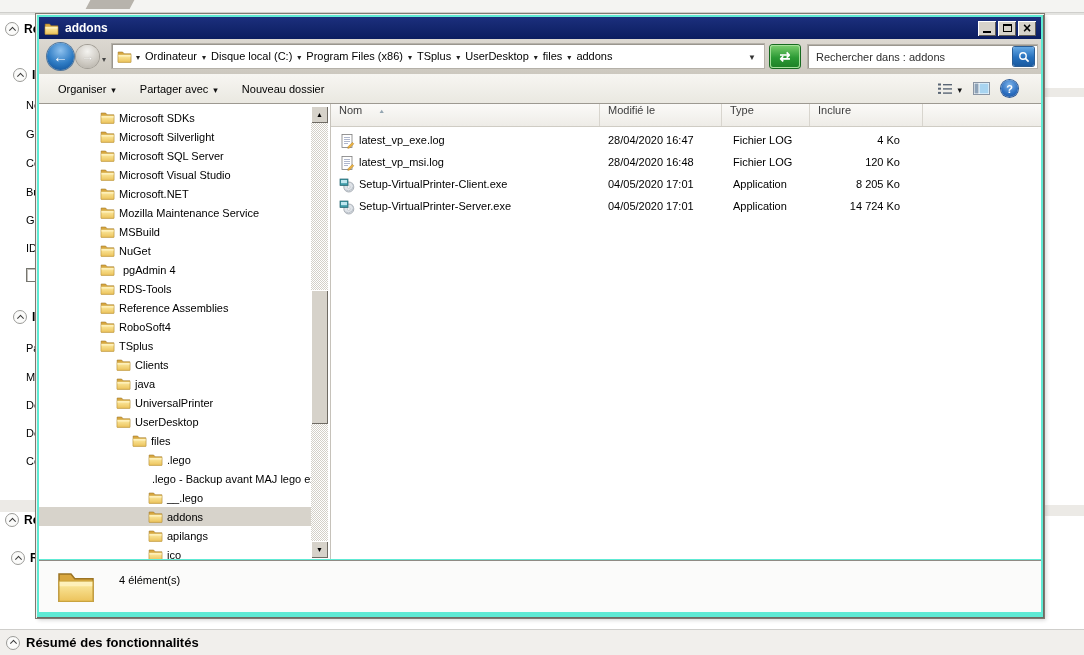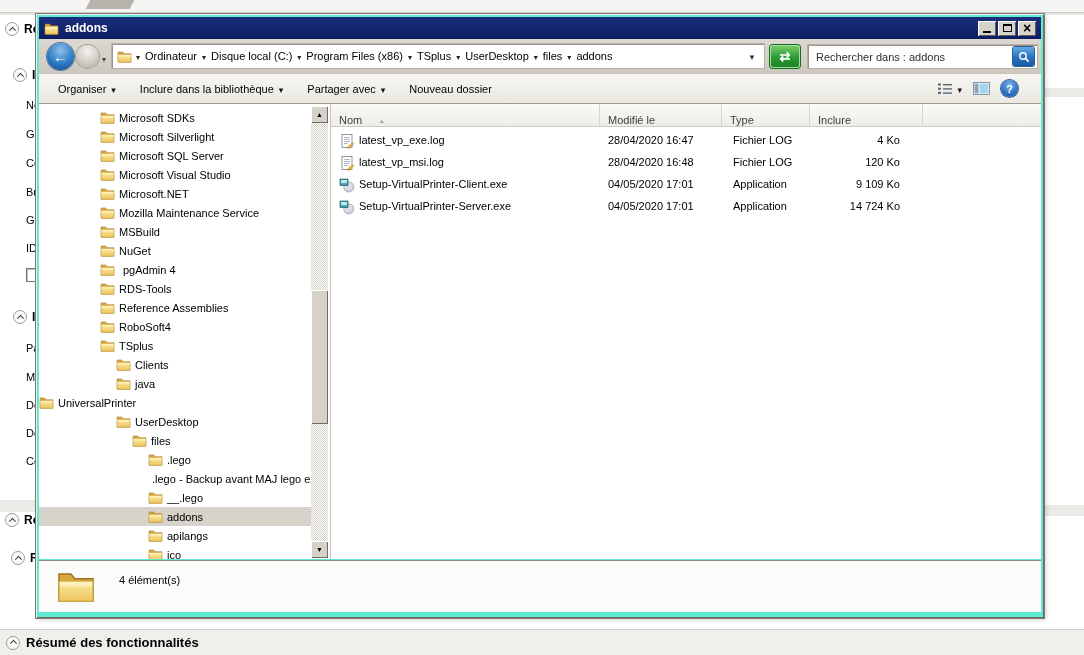--- a/index.html
+++ b/index.html
@@ -92,21 +92,21 @@
               display:flex;align-items:center;justify-content:center;color:#000;}
   .scroll-up{top:0;} .scroll-up::after{content:"▲";font-size:7px;}
   .scroll-down{bottom:0;} .scroll-down::after{content:"▼";font-size:7px;}
   .scroll-thumb{position:absolute;left:0;top:184px;width:17px;height:134px;background:#d6d2ca;
                 box-shadow:inset 1px 1px 0 #fff,inset -1px -1px 0 #6e6a63;}
   .pane-divider{position:absolute;left:291px;top:0;width:1px;height:100%;background:#c6c2ba;}
   .listpane{position:absolute;left:292px;top:0;right:0;height:100%;}
   .list-header{position:absolute;left:0;top:0;right:0;height:22px;display:flex;
                background:linear-gradient(#fbfaf8,#eeece7);border-bottom:1px solid #cfccc4;}
   .hcell{box-sizing:border-box;padding-left:8px;border-right:1px solid #d8d5ce;
-         display:flex;align-items:flex-end;gap:16px;color:#3d3d3d;}
+         display:flex;align-items:flex-start;gap:16px;color:#3d3d3d;}
   .hcell:last-child{border-right:none;}
   .sort-arrow::after{content:"▲";font-size:7px;color:#93a5b1;display:inline-block;transform:scaleY(.8);}
   .list-row{position:absolute;left:0;right:0;height:22px;}
   .list-row .c-ico{position:absolute;left:8px;top:3px;}
   .list-row .c-name{position:absolute;left:28px;top:4px;}
   .list-row .c-date{position:absolute;left:277px;top:4px;}
   .list-row .c-type{position:absolute;left:402px;top:4px;}
   .list-row .c-size{position:absolute;left:479px;top:4px;width:90px;text-align:right;}
   
   .statusbar{position:absolute;left:3px;top:546px;right:3px;height:52px;background:#fbfbfa;
@@ -261,24 +261,20 @@
     </div>
   </div>
 
   <div class="toolbar">
     <span id="tb-items" style="display:flex;align-items:center;gap:6px;">
         <div class="tb-item">
           <span>Organiser</span>
           <span class="tb-dd"></span>
         </div>
         <div class="tb-item">
-          <span>Inclure dans la bibliothèque</span>
-          <span class="tb-dd"></span>
-        </div>
-        <div class="tb-item">
           <span>Partager avec</span>
           <span class="tb-dd"></span>
         </div>
         <div class="tb-item">
           <span>Nouveau dossier</span>
         </div>
       </span>
     <div class="tb-right">
       <span style="display:flex;align-items:center;gap:4px;">
         <svg width="15" height="12">
@@ -378,21 +374,21 @@
             <use href="#icon-folder"></use>
           </svg>
           <span class="tree-label">Clients</span>
         </div>
         <div class="tree-row" style="top: 270px; padding-left: 77px;">
           <svg width="15" height="15">
             <use href="#icon-folder"></use>
           </svg>
           <span class="tree-label">java</span>
         </div>
-        <div class="tree-row" style="top: 289px; ">
+        <div class="tree-row" style="top: 289px; padding-left: 77px;">
           <svg width="15" height="15">
             <use href="#icon-folder"></use>
           </svg>
           <span class="tree-label">UniversalPrinter</span>
         </div>
         <div class="tree-row" style="top: 308px; padding-left: 77px;">
           <svg width="15" height="15">
             <use href="#icon-folder"></use>
           </svg>
           <span class="tree-label">UserDesktop</span>
@@ -484,21 +480,21 @@
             <span class="c-type">Fichier LOG</span>
             <span class="c-size">120 Ko</span>
           </div>
           <div class="list-row" style="top: 70px;">
             <svg width="16" height="16" class="c-ico">
               <use href="#icon-setup"></use>
             </svg>
             <span class="c-name">Setup-VirtualPrinter-Client.exe</span>
             <span class="c-date">04/05/2020 17:01</span>
             <span class="c-type">Application</span>
-            <span class="c-size">9 109 Ko</span>
+            <span class="c-size">8 205 Ko</span>
           </div>
           <div class="list-row" style="top: 92px;">
             <svg width="16" height="16" class="c-ico">
               <use href="#icon-setup"></use>
             </svg>
             <span class="c-name">Setup-VirtualPrinter-Server.exe</span>
             <span class="c-date">04/05/2020 17:01</span>
             <span class="c-type">Application</span>
             <span class="c-size">14 724 Ko</span>
           </div>

